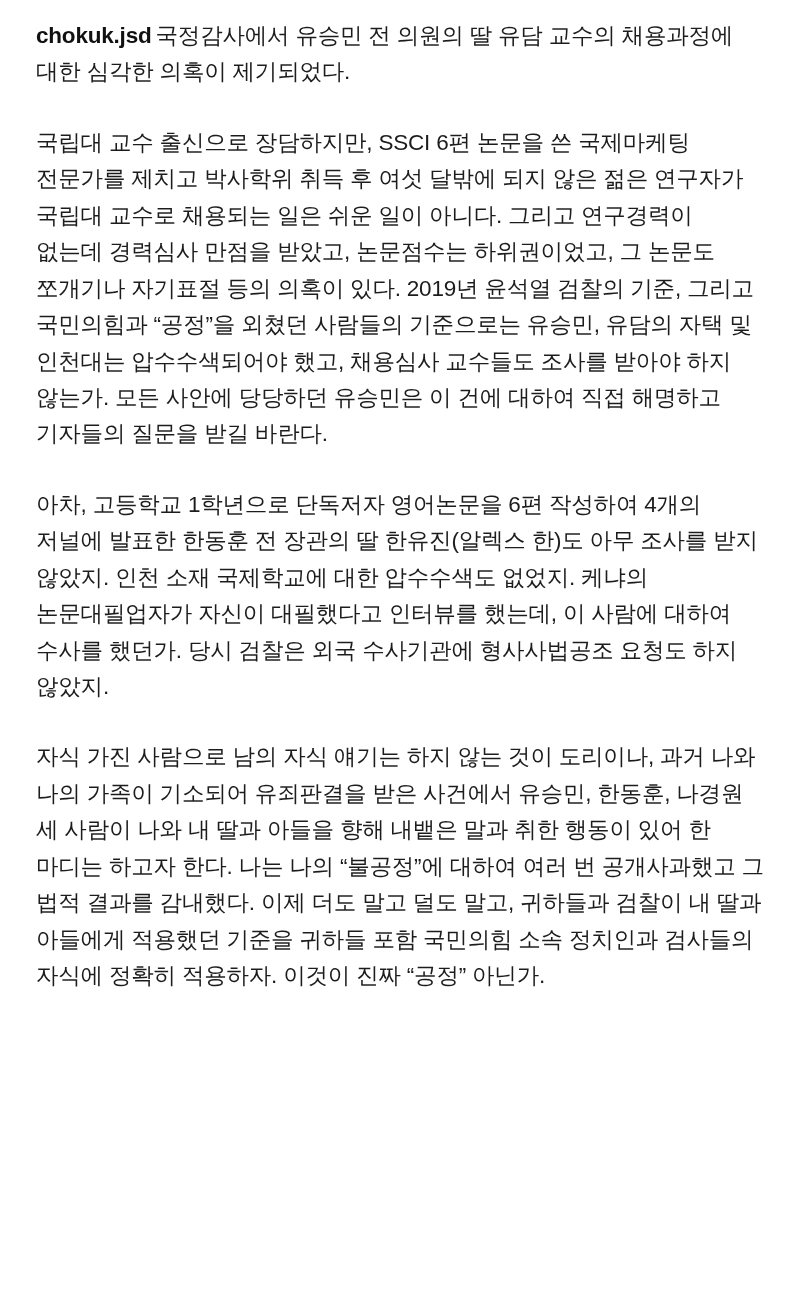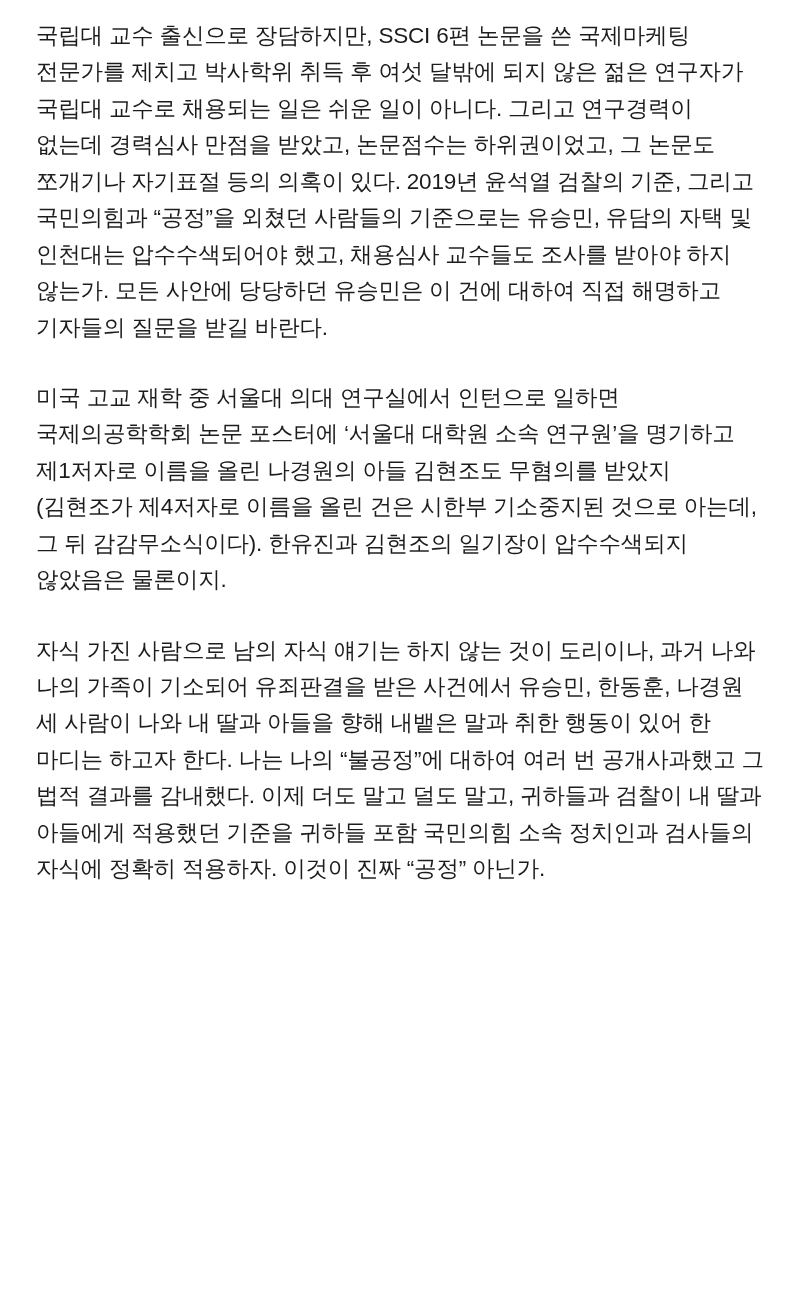--- a/index.html
+++ b/index.html
@@ -40,22 +40,25 @@
   }
   .para:last-of-type {
     margin-bottom: 30px;
   }
 </style>
 </head>
 <body>
 
 <div class="post">
 
+  <p class="body-text para">
+    <span class="username">chokuk.jsd</span><span>국정감사에서 유승민 전 의원의 딸 유담 교수의 채용과정에 대한 심각한 의혹이 제기되었다.</span>
+  </p>
 
   <p class="body-text para">국립대 교수 출신으로 장담하지만, SSCI 6편 논문을 쓴 국제마케팅 전문가를 제치고 박사학위 취득 후 여섯 달밖에 되지 않은 젊은 연구자가 국립대 교수로 채용되는 일은 쉬운 일이 아니다. 그리고 연구경력이 없는데 경력심사 만점을 받았고, 논문점수는 하위권이었고, 그 논문도 쪼개기나 자기표절 등의 의혹이 있다. 2019년 윤석열 검찰의 기준, 그리고 국민의힘과 “공정”을 외쳤던 사람들의 기준으로는 유승민, 유담의 자택 및 인천대는 압수수색되어야 했고, 채용심사 교수들도 조사를 받아야 하지 않는가. 모든 사안에 당당하던 유승민은 이 건에 대하여 직접 해명하고 기자들의 질문을 받길 바란다.</p>
 
+  <p class="body-text para">아차, 고등학교 1학년으로 단독저자 영어논문을 6편 작성하여 4개의 저널에 발표한 한동훈 전 장관의 딸 한유진(알렉스 한)도 아무 조사를 받지 않았지. 인천 소재 국제학교에 대한 압수수색도 없었지. 케냐의 논문대필업자가 자신이 대필했다고 인터뷰를 했는데, 이 사람에 대하여 수사를 했던가. 당시 검찰은 외국 수사기관에 형사사법공조 요청도 하지 않았지.</p>
 
-  <p class="body-text para">미국 고교 재학 중 서울대 의대 연구실에서 인턴으로 일하면 국제의공학학회 논문 포스터에 ‘서울대 대학원 소속 연구원’을 명기하고 제1저자로 이름을 올린 나경원의 아들 김현조도 무혐의를 받았지(김현조가 제4저자로 이름을 올린 건은 시한부 기소중지된 것으로 아는데, 그 뒤 감감무소식이다). 한유진과 김현조의 일기장이 압수수색되지 않았음은 물론이지.</p>
 
 
   <p class="body-text para">자식 가진 사람으로 남의 자식 얘기는 하지 않는 것이 도리이나, 과거 나와 나의 가족이 기소되어 유죄판결을 받은 사건에서 유승민, 한동훈, 나경원 세 사람이 나와 내 딸과 아들을 향해 내뱉은 말과 취한 행동이 있어 한 마디는 하고자 한다. 나는 나의 “불공정”에 대하여 여러 번 공개사과했고 그 법적 결과를 감내했다. 이제 더도 말고 덜도 말고, 귀하들과 검찰이 내 딸과 아들에게 적용했던 기준을 귀하들 포함 국민의힘 소속 정치인과 검사들의 자식에 정확히 적용하자. 이것이 진짜 “공정” 아닌가.</p>
 
 </div>
 
 </body></html>

